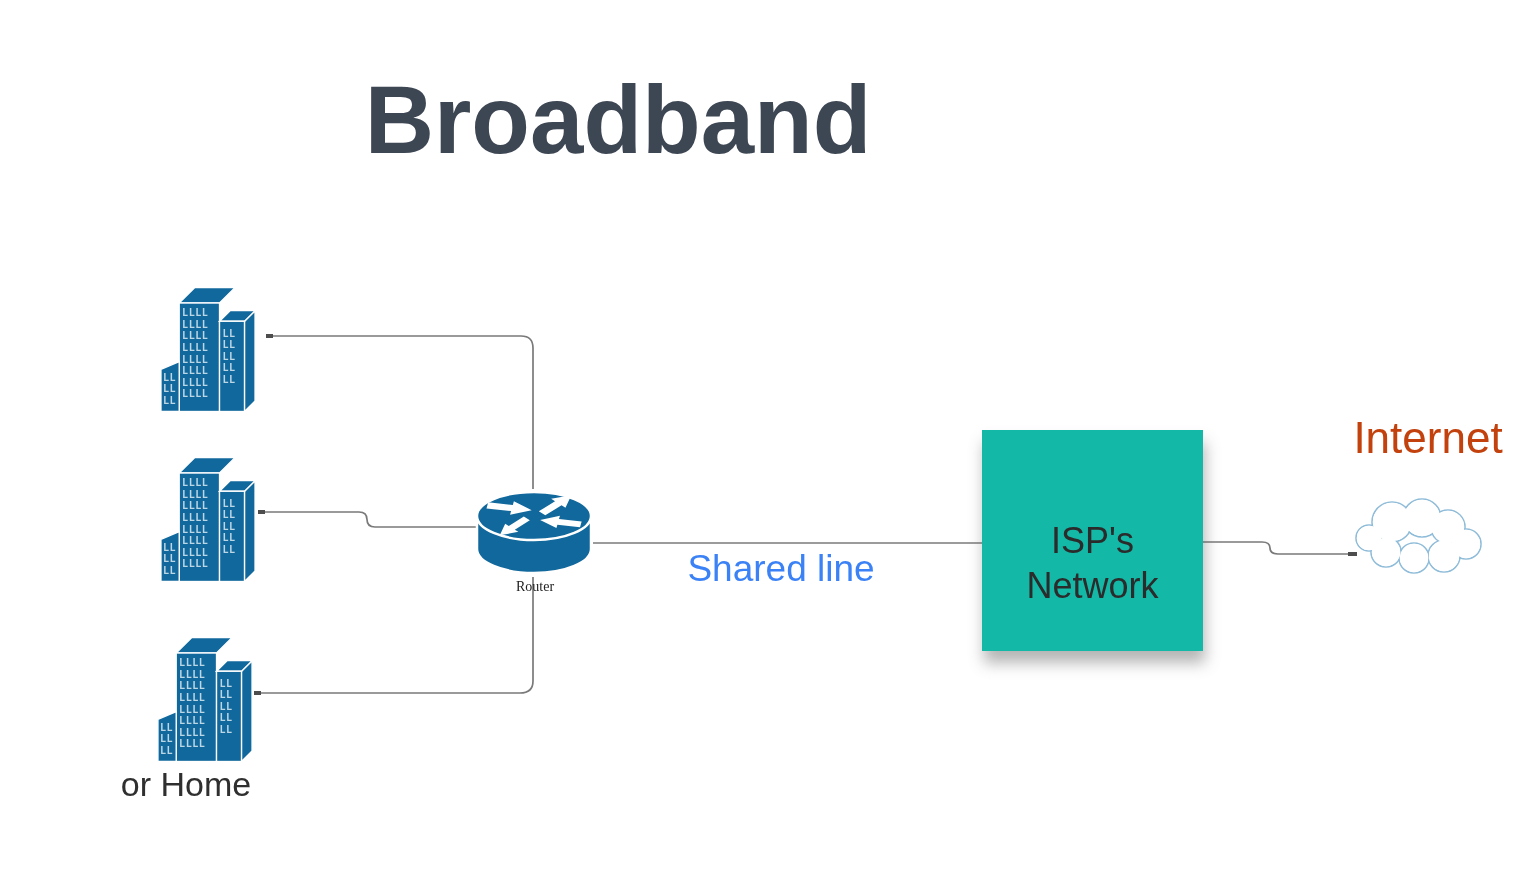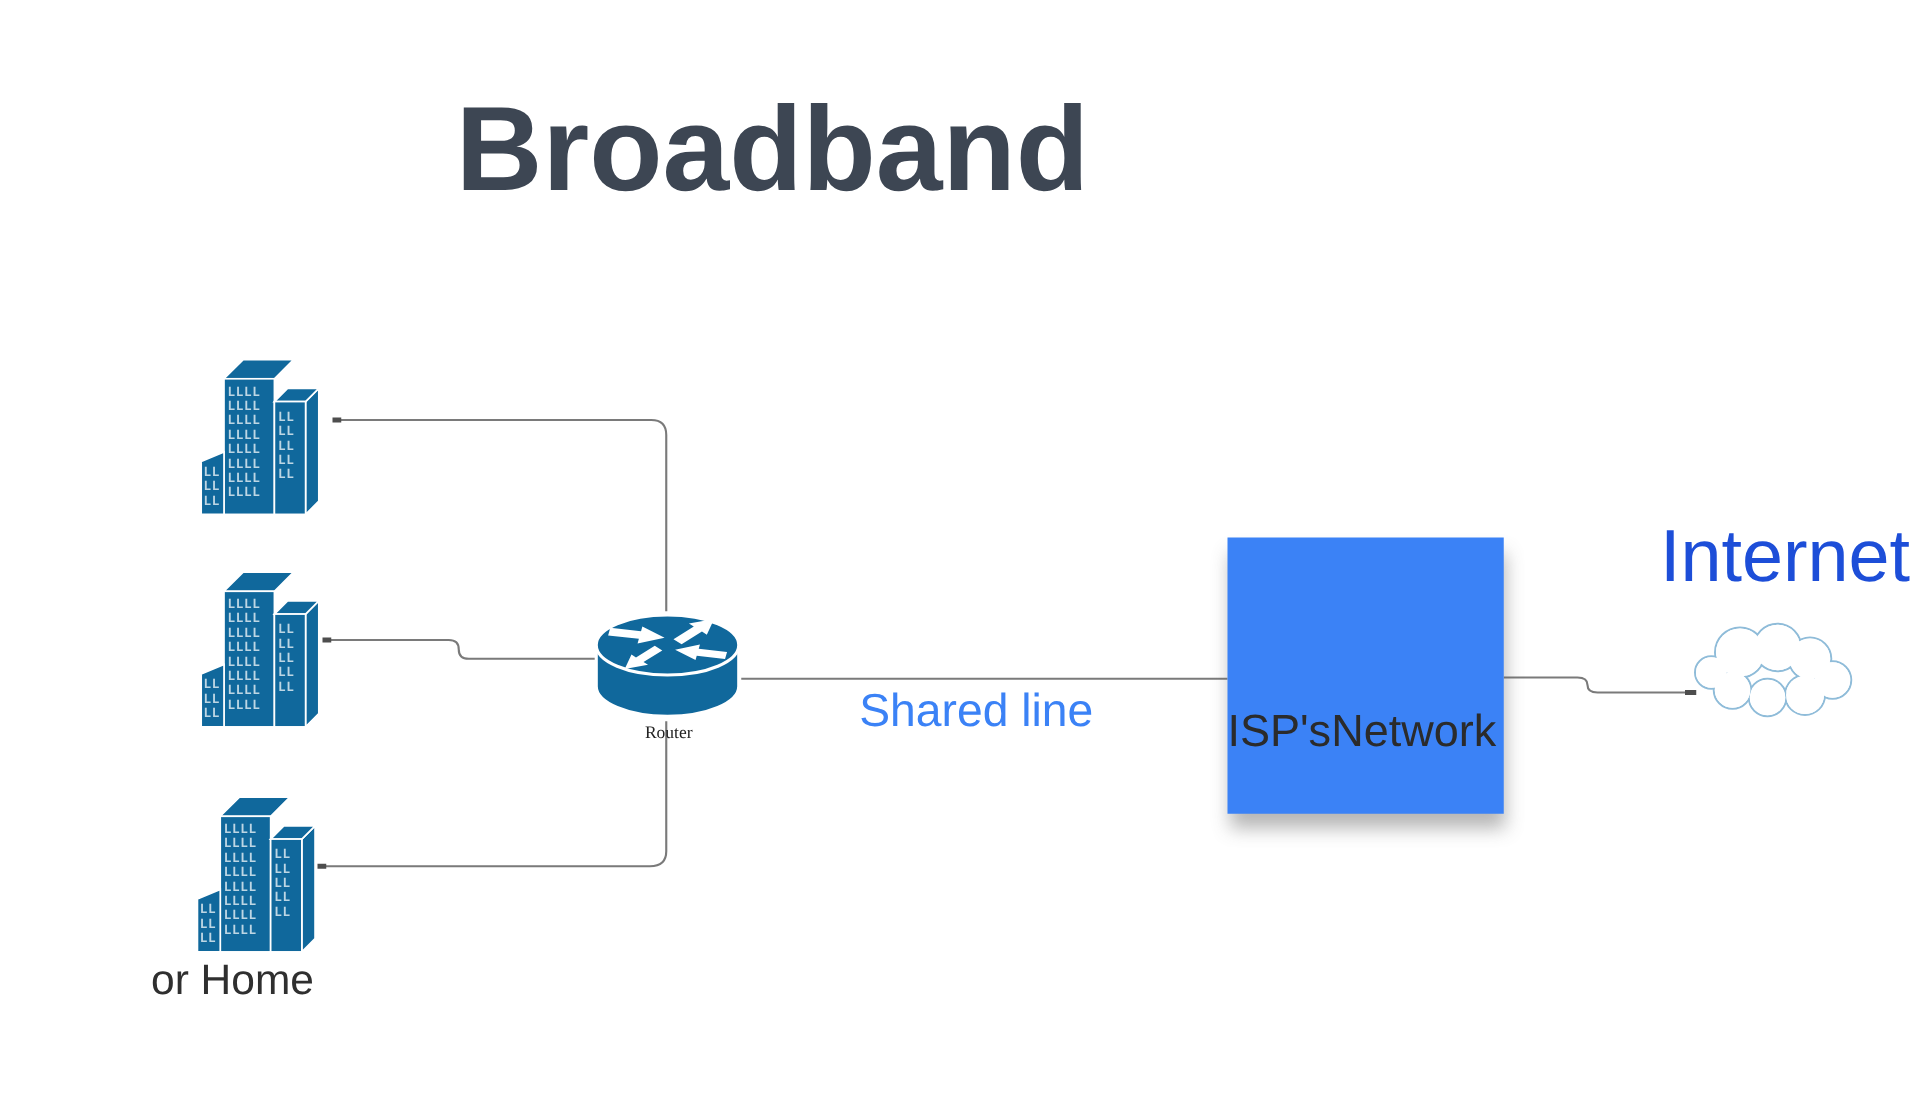--- a/index.html
+++ b/index.html
@@ -23,27 +23,27 @@
   #router-label{
     left:535px;top:580px;transform:translateX(-50%);
     font-size:14px;color:#222;line-height:1;font-family:Liberation Serif, serif;
   }
   #shared-line-label{
     left:781px;top:550px;transform:translateX(-50%);
     font-size:37px;color:#3b82f6;white-space:nowrap;line-height:1;
   }
   #internet-label{
     left:1428px;top:416px;transform:translateX(-50%);
-    font-size:59px;color:#1d4ed8;white-space:nowrap;line-height:1;
+    font-size:44px;color:#c2410c;white-space:nowrap;line-height:1;
   }
   #isp-note{
     left:982px;top:430px;width:221px;height:221px;
-    background:#3b82f6;
+    background:#14b8a6;
     box-shadow:2px 12px 14px rgba(90,90,90,.45);
-    display:flex;flex-direction:row;justify-content:flex-start;align-items:center;
+    display:flex;flex-direction:column;justify-content:flex-start;align-items:center;
     padding-top:88px;box-sizing:border-box;
   }
   .isp-line{font-size:36px;line-height:45px;color:#2b2b2b;text-align:center;}
   svg.layer{position:absolute;left:0;top:0;}
 </style>
 </head>
 <body>
 
 <div id="stage">
 

